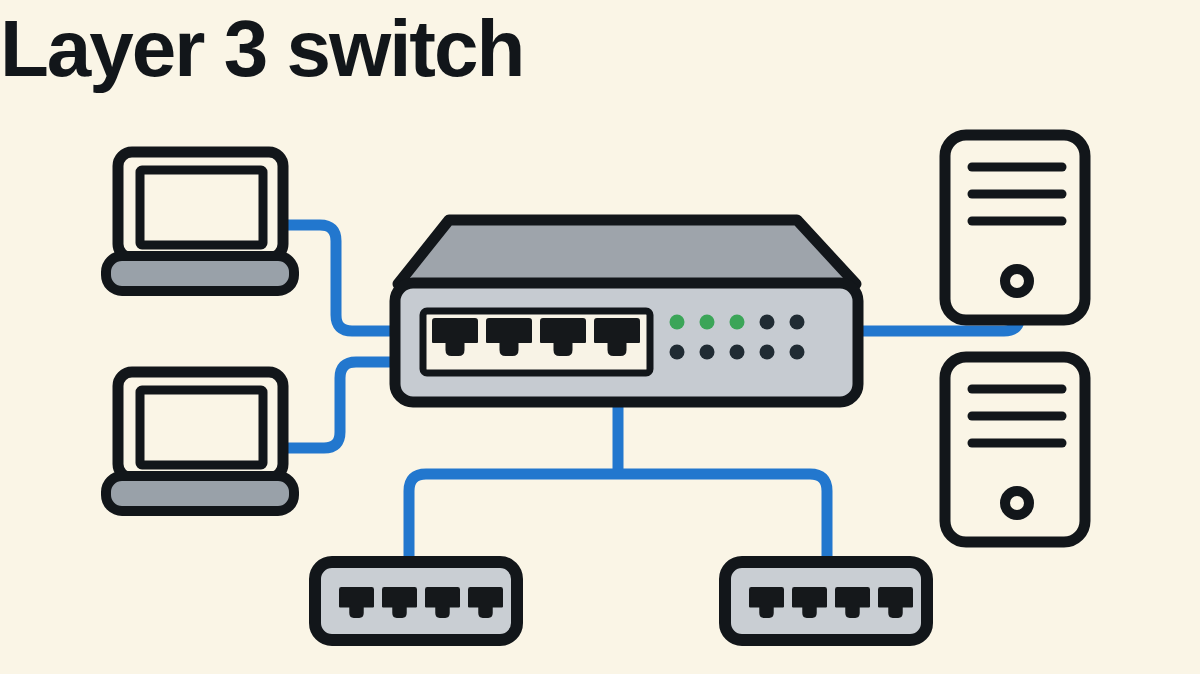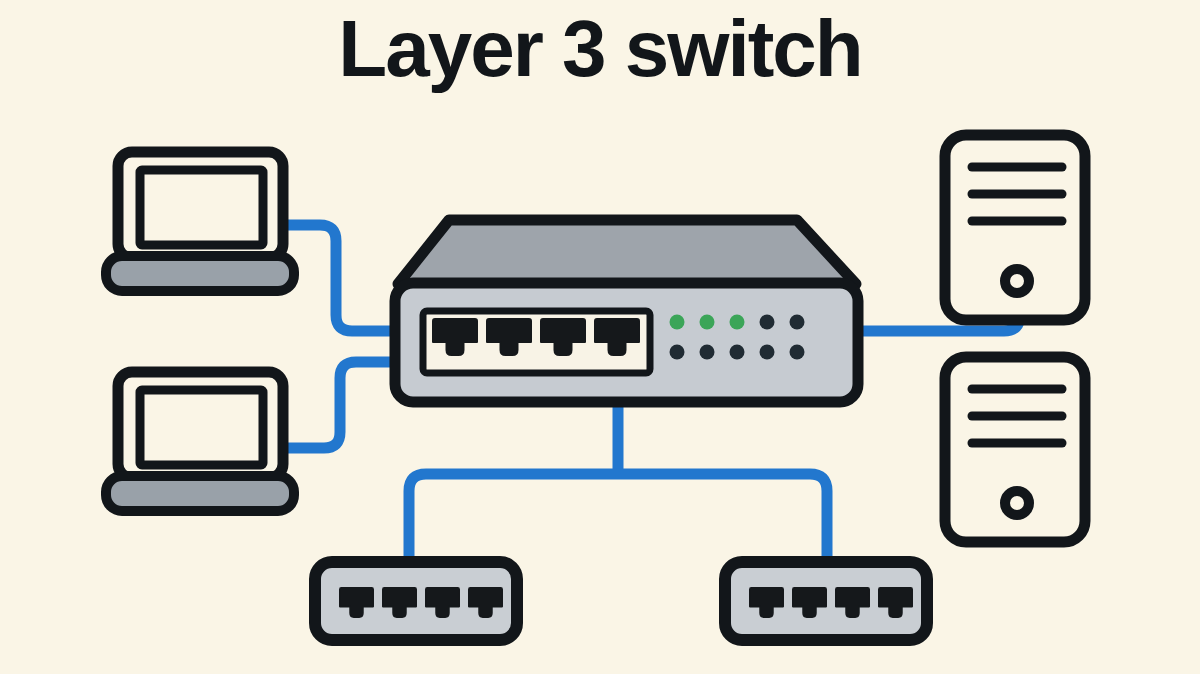--- a/index.html
+++ b/index.html
@@ -10,21 +10,21 @@
   #canvas{
     position:relative;
     width:1200px;height:674px;
     background:var(--background,#FAF5E6);
     overflow:hidden;
   }
   #diagram-svg{position:absolute;left:0;top:0;}
   .title{
     position:absolute;
     left:0;top:2px;width:1200px;
-    text-align:center;
+    text-align:left;
     font-size:80px;
     font-weight:700;
     letter-spacing:-2px;
     color:var(--outline,#111417);
     line-height:1.18;
     user-select:none;
   }
   .cable{
     fill:none;
     stroke:var(--cable-blue,#2277CE);

